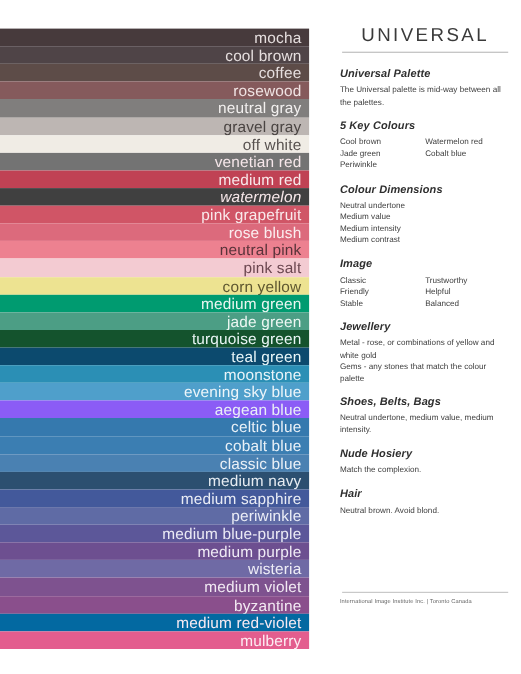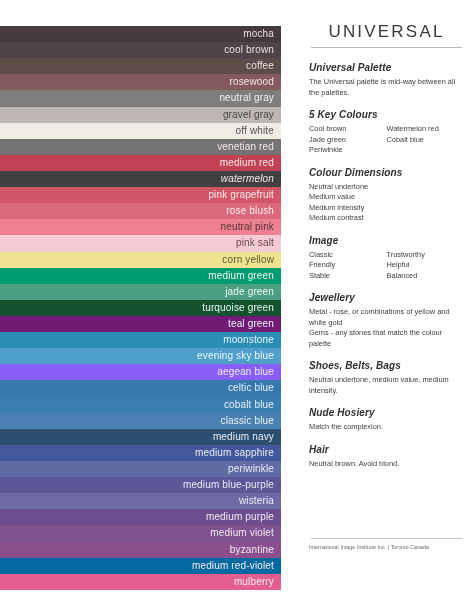--- a/index.html
+++ b/index.html
@@ -15,21 +15,21 @@
   
   #swatches{
     position:absolute;left:0;top:26px;width:281px;height:564px;
     display:flex;flex-direction:column;
   }
   .swatch{
     flex:1 1 0;
     display:flex;align-items:center;justify-content:flex-end;
     padding-right:7px;
     box-sizing:border-box;
-    font-size:10px;
+    font-size:14px;
     letter-spacing:.15px;
     line-height:1;
     white-space:nowrap;
   }
 
   
   #panel{
     position:absolute;left:301px;top:0;width:173px;height:538px;
     box-sizing:border-box;
     padding:22px 10px 0 8px;
@@ -130,21 +130,21 @@
       </div>
       <div class="swatch" style="background: rgb(0, 155, 112); color: rgb(234, 246, 241);">
         <span>medium green</span>
       </div>
       <div class="swatch" style="background: rgb(76, 158, 133); color: rgb(237, 247, 243);">
         <span>jade green</span>
       </div>
       <div class="swatch" style="background: #14532d; color: rgb(233, 246, 245);">
         <span>turquoise green</span>
       </div>
-      <div class="swatch" style="background: #701a75; color: rgb(233, 246, 248);">
+      <div class="swatch" style="background: #0c4a6e; color: rgb(233, 246, 248);">
         <span>teal green</span>
       </div>
       <div class="swatch" style="background: rgb(43, 143, 181); color: rgb(234, 244, 249);">
         <span>moonstone</span>
       </div>
       <div class="swatch" style="background: rgb(79, 159, 203); color: rgb(237, 245, 250);">
         <span>evening sky blue</span>
       </div>
       <div class="swatch" style="background: #8b5cf6; color: rgb(233, 240, 246);">
         <span>aegean blue</span>
@@ -163,25 +163,25 @@
       </div>
       <div class="swatch" style="background: rgb(67, 89, 155); color: rgb(233, 236, 245);">
         <span>medium sapphire</span>
       </div>
       <div class="swatch" style="background: rgb(95, 107, 165); color: rgb(235, 237, 246);">
         <span>periwinkle</span>
       </div>
       <div class="swatch" style="background: rgb(92, 87, 153); color: rgb(235, 234, 245);">
         <span>medium blue-purple</span>
       </div>
+      <div class="swatch" style="background: rgb(109, 79, 144); color: rgb(239, 234, 245);">
+        <span>medium purple</span>
+      </div>
       <div class="swatch" style="background: rgb(111, 106, 165); color: rgb(238, 237, 246);">
         <span>wisteria</span>
-      </div>
-      <div class="swatch" style="background: rgb(109, 79, 144); color: rgb(239, 234, 245);">
-        <span>medium purple</span>
       </div>
       <div class="swatch" style="background: rgb(126, 82, 143); color: rgb(242, 234, 243);">
         <span>medium violet</span>
       </div>
       <div class="swatch" style="background: rgb(138, 79, 140); color: rgb(243, 234, 243);">
         <span>byzantine</span>
       </div>
       <div class="swatch" style="background: #0369a1; color: rgb(248, 234, 242);">
         <span>medium red-violet</span>
       </div>

